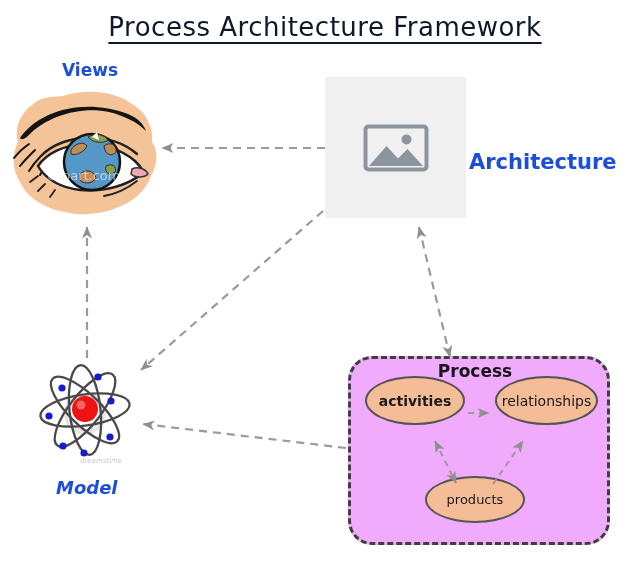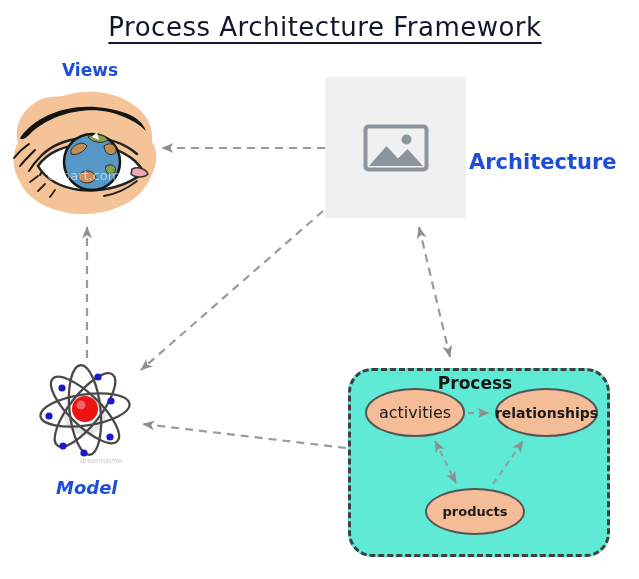--- a/index.html
+++ b/index.html
@@ -33,41 +33,40 @@
   .eye-illustration { position: absolute; left: 8px; top: 84px; }
   .atom-illustration { position: absolute; left: 33px; top: 356px; }
   .architecture-box {
     position: absolute;
     left: 325px; top: 77px; width: 141px; height: 141px;
     background: #f0f0f0;
     display: flex; align-items: center; justify-content: center;
   }
   .process-box {
     position: absolute;
-    left: 348px; top: 368px; width: 262px; height: 189px;
-    background: #5eead4;
+    left: 348px; top: 356px; width: 262px; height: 189px;
+    background: #f0abfc;
     border: 3px dashed #3f3f3f;
     border-radius: 24px;
   }
   .process-label {
     position: absolute;
     left: 0; right: 8px; top: 2px;
     text-align: center;
     font-size: 17px; font-weight: bold; color: #161616;
   }
   .pnode {
     position: absolute;
     background: #f4bd98;
     border: 2px solid #545454;
     border-radius: 50%;
     display: flex; align-items: center; justify-content: center;
     color: #1a1a1a;
-    font-weight: bold;
   }
-  .pnode-activities   { left: 14px;  top: 17px;  width: 100px; height: 49px; font-size: 16px; font-weight: normal; }
+  .pnode-activities   { left: 14px;  top: 17px;  width: 100px; height: 49px; font-size: 14px; font-weight: bold; }
   .pnode-relationships{ left: 144px; top: 17px;  width: 103px; height: 49px; font-size: 14px; }
   .pnode-products     { left: 74px;  top: 117px; width: 100px; height: 47px; font-size: 13px; }
   .arrows-overlay {
     position: absolute; left: 0; top: 0;
     z-index: 5; pointer-events: none;
   }
 </style>
 </head>
 <body>
 

